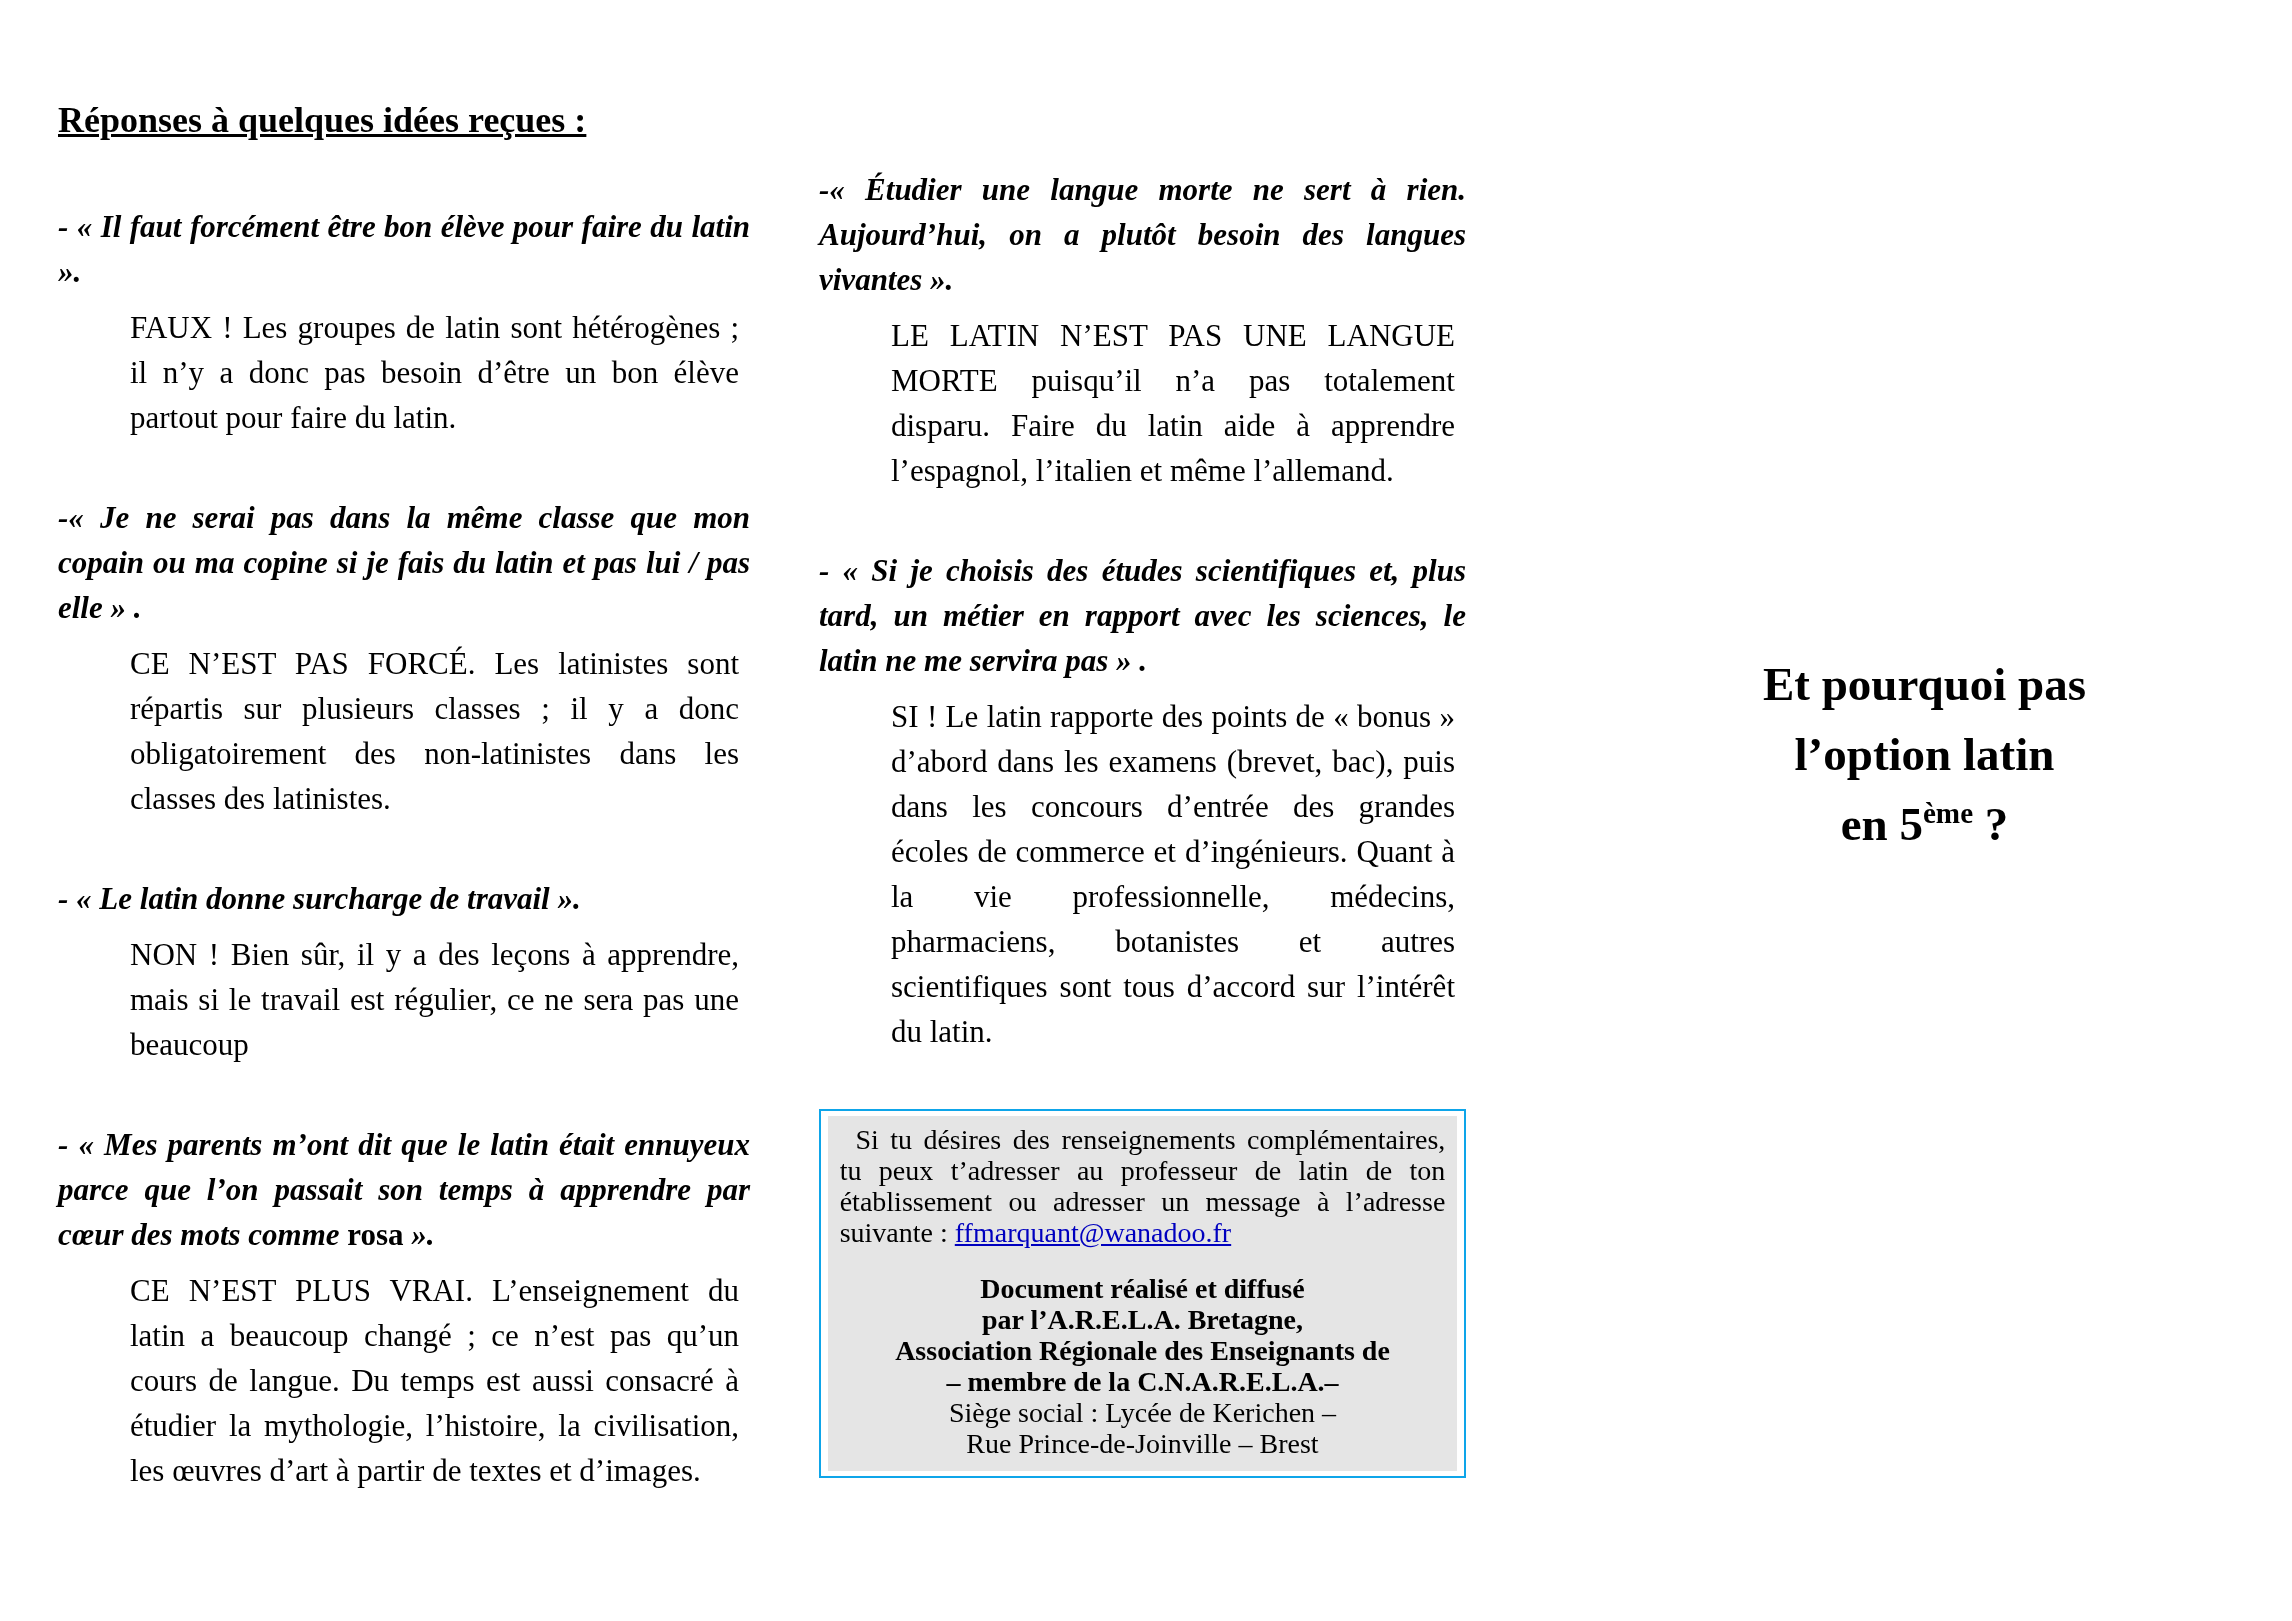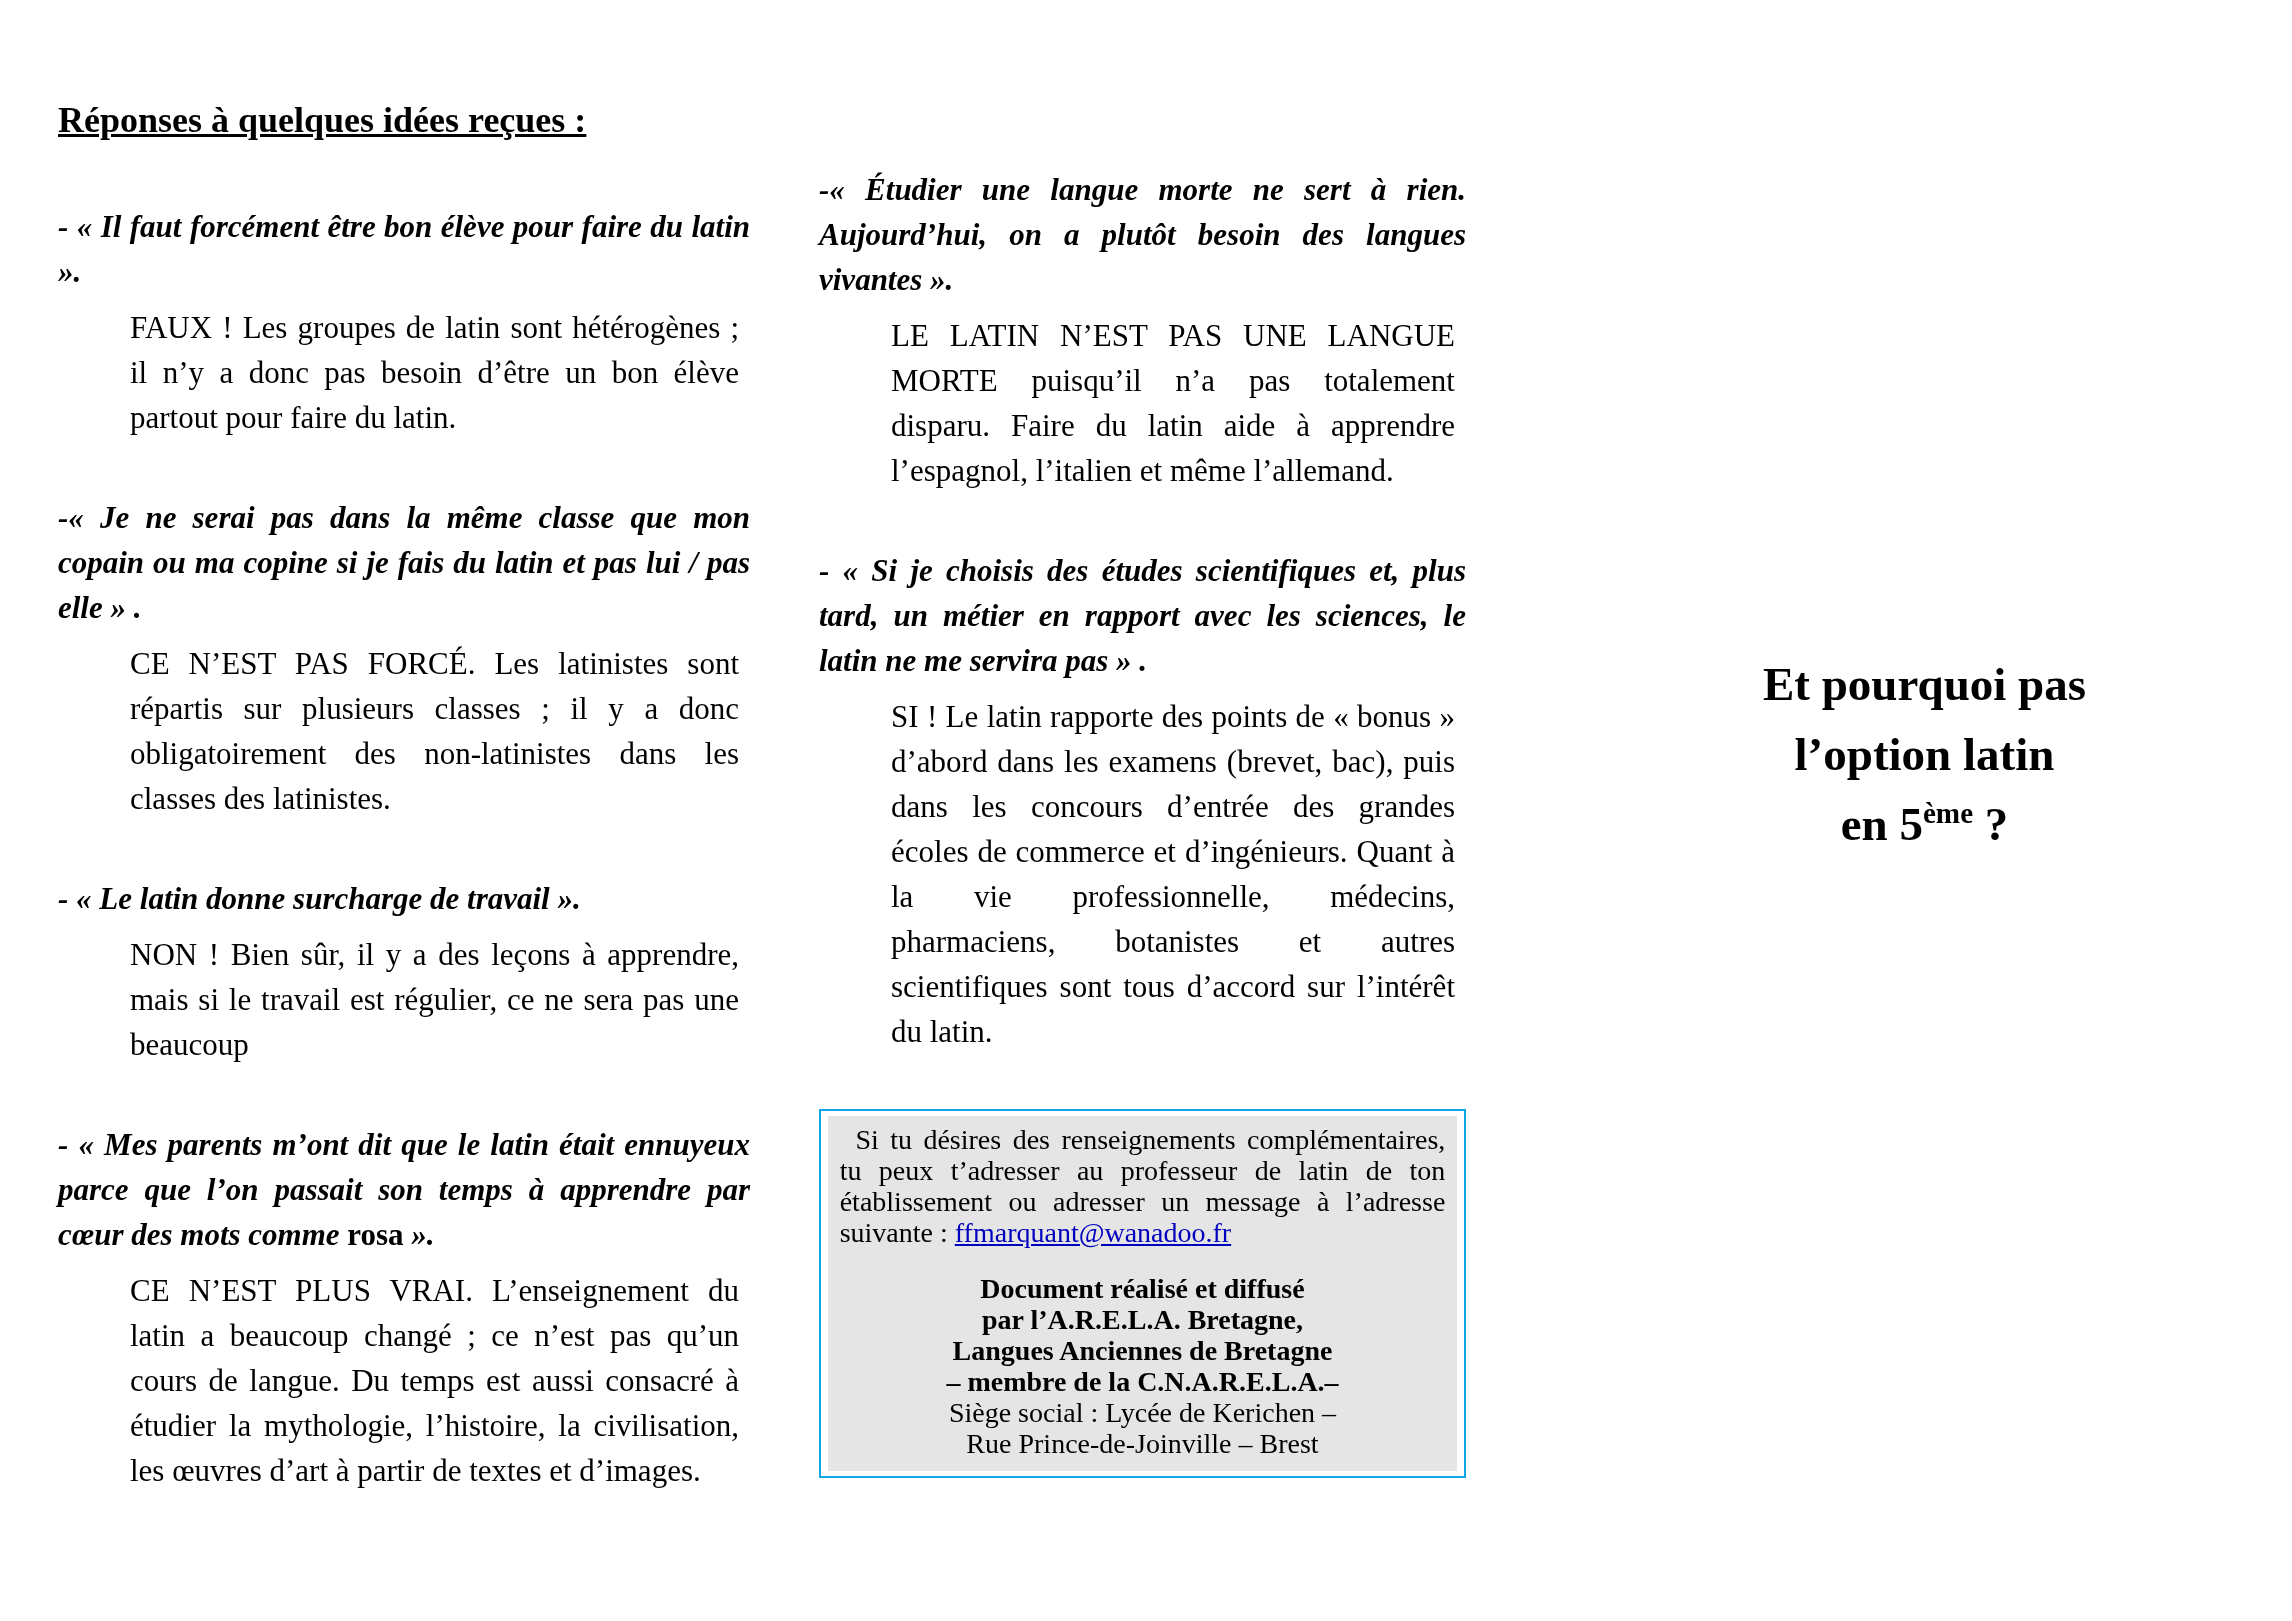--- a/index.html
+++ b/index.html
@@ -125,21 +125,21 @@
       <p class="q">- « Si je choisis des études scientifiques et, plus tard, un métier en rapport avec les sciences,  le latin ne  me servira pas  » .</p>
       <p class="a">SI !  Le latin rapporte des points de « bonus »  d’abord dans les examens (brevet, bac), puis dans les concours d’entrée des grandes écoles de commerce et d’ingénieurs. Quant à la vie professionnelle, médecins, pharmaciens, botanistes et autres scientifiques sont tous d’accord sur l’intérêt du latin.</p>
     </div>
 
     <div class="info-box">
       <div class="info-box-inner">
         <p class="box-paragraph"><span>Si tu désires des renseignements complémentaires, tu peux t’adresser au professeur de latin de ton établissement ou adresser un message à l’adresse suivante : </span><a class="email-link">ffmarquant@wanadoo.fr</a></p>
         <div class="credits">
           <div class="bold-line">Document réalisé et diffusé</div>
           <div class="bold-line">par l’A.R.E.L.A. Bretagne,</div>
-          <div class="bold-line">Langues Anciennes de Bretagne</div>
+          <div class="bold-line">Association Régionale des Enseignants de</div>
           <div class="bold-line">– membre de la C.N.A.R.E.L.A.–</div>
           <div>Siège social : Lycée de Kerichen –</div>
           <div>Rue Prince-de-Joinville – Brest</div>
         </div>
       </div>
     </div>
   </section>
 
   <aside class="col-right">
     <div class="big-title">

